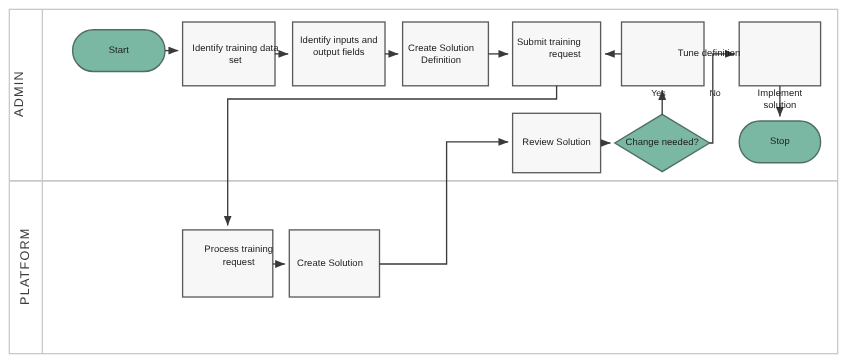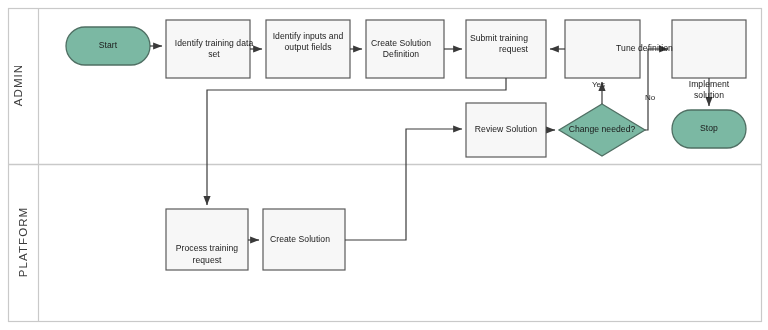--- a/index.html
+++ b/index.html
@@ -86,22 +86,22 @@
   <div class="node-label" style="left:66px;  top:27px;  width:84px; height:38px;">Start</div>
   <div class="node-label" style="left:168px; top:20px;  width:92px; height:58px;">Identify training data set</div>
   <div class="node-label" style="left:267px; top:20px;  width:82px; height:44px;">Identify inputs and output fields</div>
   <div class="node-label" style="left:368px; top:20px;  width:66px; height:58px;">Create Solution Definition</div>
   <div class="node-label" style="left:468px; top:15px;  width:60px; height:58px;text-align:right;">Submit training request</div>
   <div class="node-label" style="left:566px; top:20px;  width:73px; height:58px;padding-left:42px;">Tune definition</div>
   <div class="node-label" style="left:674px; top:20px;  width:70px; height:58px;margin-top:41px;">Implement solution</div>
   <div class="node-label" style="left:468px; top:103px; width:76px; height:54px;">Review Solution</div>
   <div class="node-label" style="left:559px; top:104px; width:86px; height:52px;">Change needed?</div>
   <div class="node-label" style="left:672px; top:110px; width:74px; height:38px;">Stop</div>
-  <div class="node-label" style="left:167px; top:224px; width:80px; height:61px;">Process training request</div>
+  <div class="node-label" style="left:167px; top:202px; width:80px; height:61px;padding-left:10px;">Process training request</div>
   <div class="node-label" style="left:264px; top:209px; width:72px; height:61px;">Create Solution</div>
 
   <div class="edge-label" style="left:592px; top:80px;">Yes</div>
-  <div class="edge-label" style="left:645px; top:93px;text-align:right;">No</div>
+  <div class="edge-label" style="left:645px; top:80px;text-align:right;">No</div>
 
   <div class="lane-label" style="left:-52px; top:79px; width:140px; transform:rotate(-90deg);">ADMIN</div>
   <div class="lane-label" style="left:-47px; top:236px; width:140px; transform:rotate(-90deg);">PLATFORM</div>
 
 </div>
 
 </body></html>

